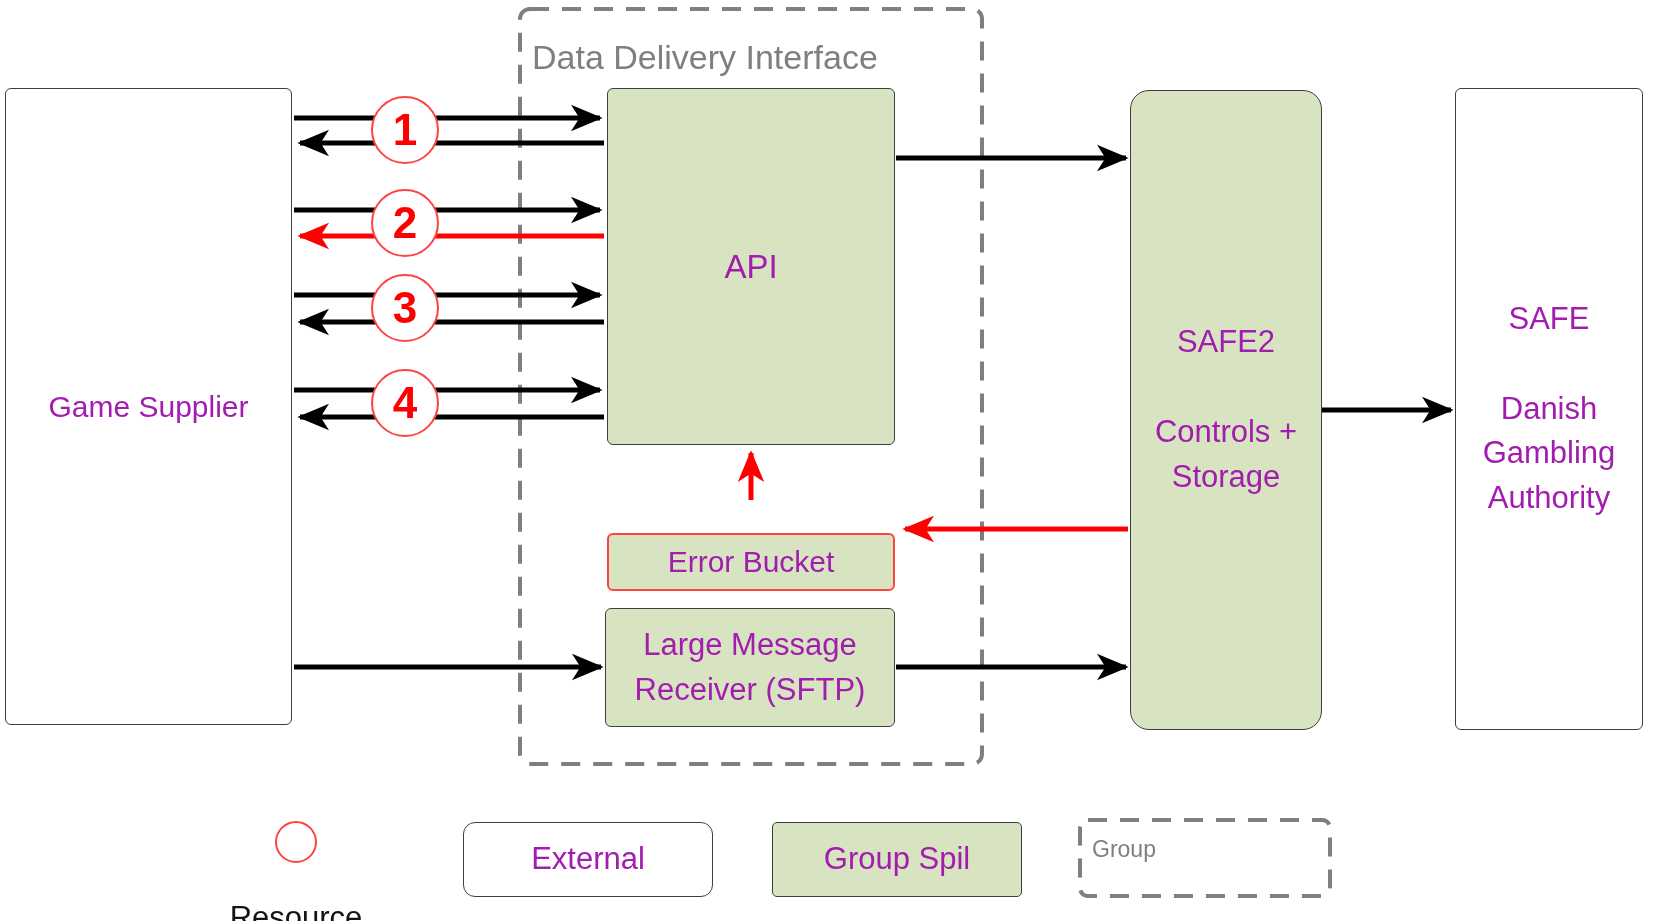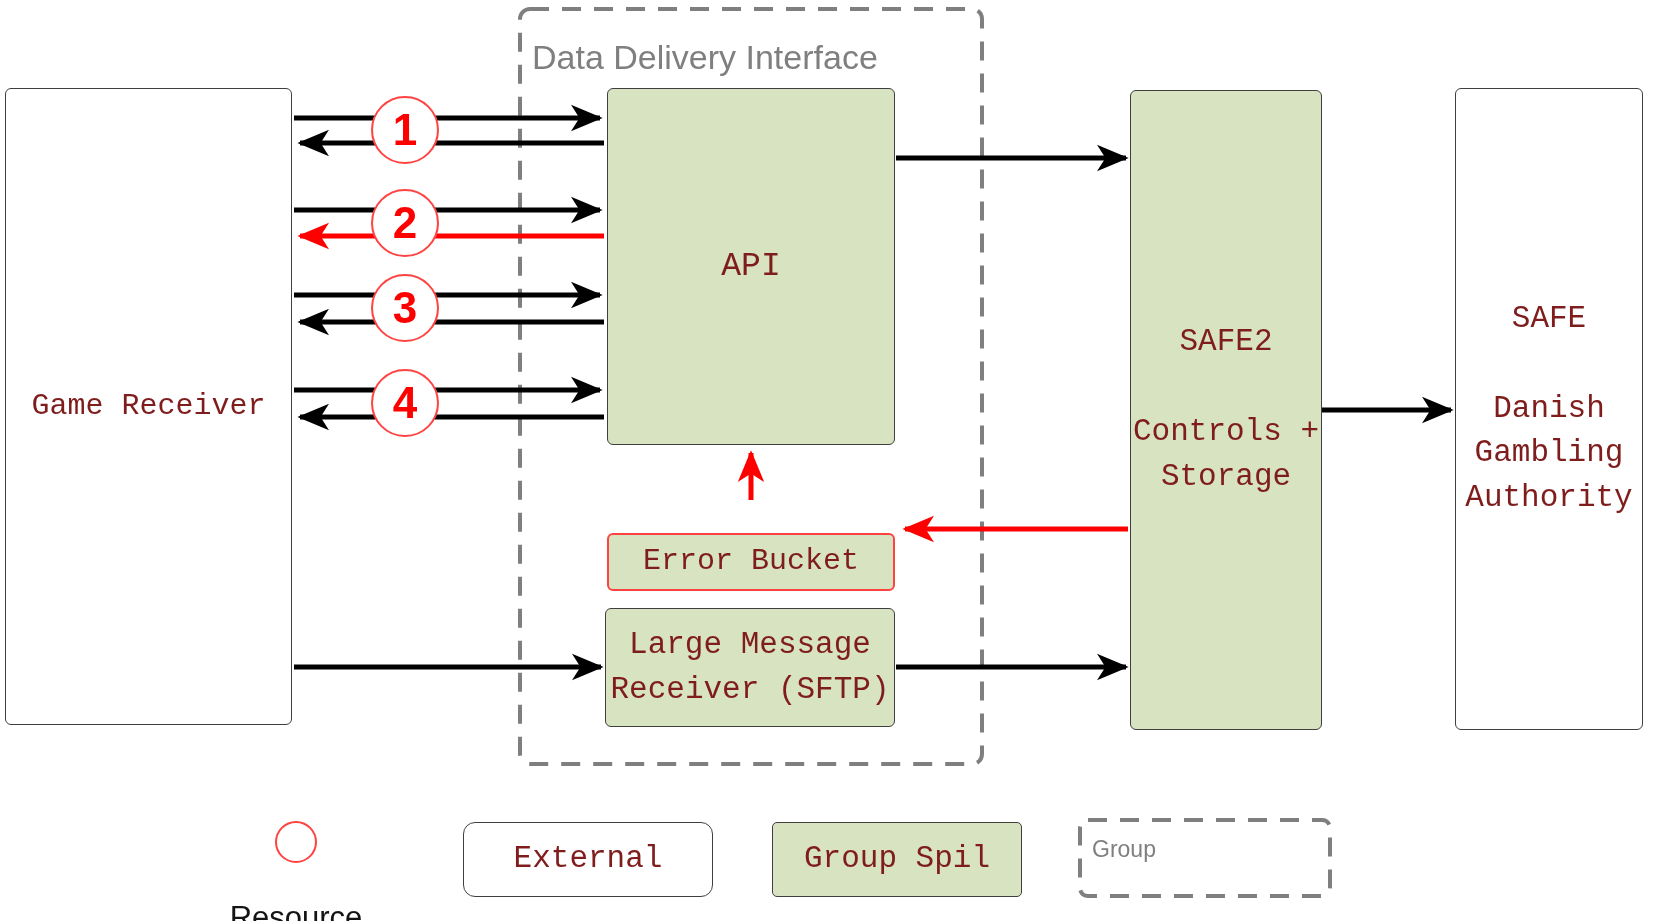--- a/index.html
+++ b/index.html
@@ -11,25 +11,24 @@
     overflow:hidden;
   }
   .node{
     position:absolute;
     box-sizing:border-box;
     display:flex;align-items:center;justify-content:center;
     text-align:center;
     border:1.5px solid #3f3f3f;
     border-radius:6px;
     font-size:30px;
-    color:#7f1d1d;
+    color:#a21caf;
     line-height:1.45;
     white-space:pre-line;
     z-index:1;
-    font-family:Liberation Mono, monospace;
   }
   .danske{background:var(--danske_fill,#d7e3c1);}
   .external{background:var(--external_fill,#ffffff);}
   .red-border{border:2px solid var(--red_light,#ff4343);margin-top:33px;}
   #svg-layer{position:absolute;left:0;top:0;z-index:2;pointer-events:none;}
   .arrow{stroke-width:5;fill:none;}
   .arrow.black{stroke:#000000;}
   .arrow.red{stroke:var(--red,#fe0000);}
   .dashed-rect{fill:none;stroke:var(--group_border,#7f7f7f);stroke-width:4;stroke-dasharray:19 13;}
   .gray-label{
@@ -52,37 +51,37 @@
   .legend-text{
     position:absolute;font-size:31px;color:#141414;text-align:center;z-index:1;
   }
 </style>
 </head>
 <body>
 
 <div id="canvas">
 
   <div class="node external" style="left:5px;top:88px;width:287px;height:637px;">
-    <span>Game Receiver</span>
+    <span>Game Supplier</span>
   </div>
 
   <div class="node danske" style="left:607px;top:88px;width:288px;height:357px;font-size:33px;">
     <span>API</span>
   </div>
 
   <div class="node danske red-border" style="left:607px;top:500px;width:288px;height:58px;">
     <span>Error Bucket</span>
   </div>
 
   <div class="node danske" style="left:605px;top:608px;width:290px;height:119px;font-size:31px;">
     <span>Large Message
 Receiver (SFTP)</span>
   </div>
 
-  <div class="node danske" style="left:1130px;top:90px;width:192px;height:640px;font-size:31px;">
+  <div class="node danske" style="left:1130px;top:90px;width:192px;height:640px;font-size:31px;border-radius:19px;">
     <span>SAFE2
 
 Controls +
 Storage</span>
   </div>
 
   <div class="node external" style="left:1455px;top:88px;width:188px;height:642px;font-size:31px;">
     <span>SAFE
 
 Danish

